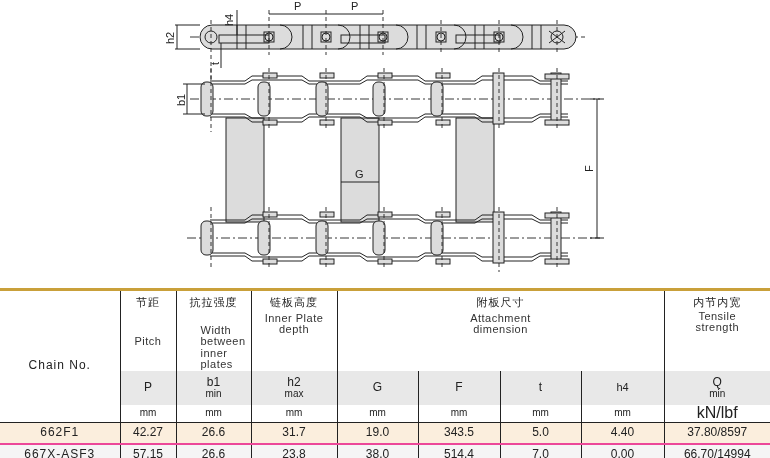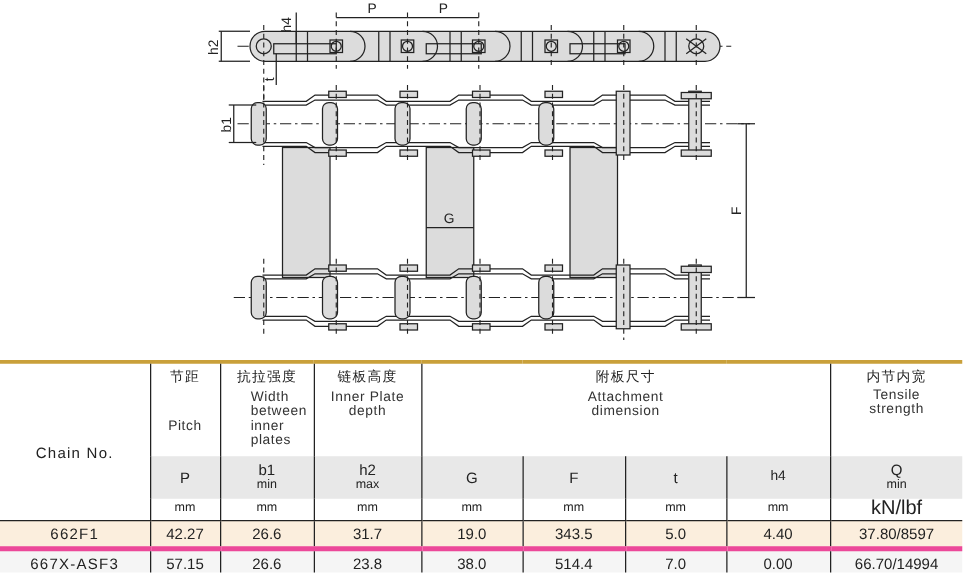--- a/index.html
+++ b/index.html
@@ -8,21 +8,21 @@
   #spec-table { position: absolute; left: 0; top: 288px; width: 770px; border-collapse: collapse; table-layout: fixed; font-size: 11px; }
   #spec-table td { text-align: center; vertical-align: middle; padding: 0; line-height: 1.05; }
   .top-border td { border-top: 3px solid #c9a03a; height: 0; padding: 0; }
   .vl { border-left: 1px solid #222; }
   .zh { font-size: 11px; letter-spacing: 1px; }
   .en { font-size: 11px; color: #333; letter-spacing: 0.5px; }
   .sym-row td.sym { background: #e8e8e8; height: 34px; font-size: 12px; }
   .sym-row td.sym small { display: block; font-size: 10px; }
   .unit-row td { height: 14px; font-size: 10px; border-bottom: 1.5px solid #222; }
   .data-row td { height: 20px; font-size: 12px; }
-  .data-row.r1 td { background: #fbeedd; border-bottom: 4px solid #ec4899; }
+  .data-row.r1 td { background: #fbeedd; border-bottom: 2px solid #ec4899; }
   .data-row.r2 td { background: #f5f5f5; }
   .chain-no { font-size: 12px; letter-spacing: 1px; }
   .head-cell { vertical-align: top !important; padding-top: 6px !important; }
 </style>
 </head>
 <body>
 
 <svg id="drawing" viewBox="0 0 770 288" xmlns="http://www.w3.org/2000/svg">
   <defs>
     <style>
@@ -219,21 +219,21 @@
       </tr>
 
   <tr style="height:74px">
     <td rowspan="2" class="chain-no" style="padding-top:34px !important;">Chain No.</td>
     <td class="vl head-cell">
       <div class="zh">节距</div>
       <div class="en" style="margin-top:27px">Pitch</div>
     </td>
     <td class="vl head-cell">
       <div class="zh">抗拉强度</div>
-      <div class="en" style="margin-top:4px;padding:0 24px">Width between inner plates</div>
+      <div class="en" style="margin-top:16px;padding:0 24px">Width between inner plates</div>
     </td>
     <td class="vl head-cell">
       <div class="zh">链板高度</div>
       <div class="en" style="margin-top:4px;padding:0 12px">Inner Plate depth</div>
     </td>
     <td colspan="4" class="vl head-cell">
       <div class="zh">附板尺寸</div>
       <div class="en" style="margin-top:4px;padding:0 130px">Attachment dimension</div>
     </td>
     <td class="vl head-cell">

